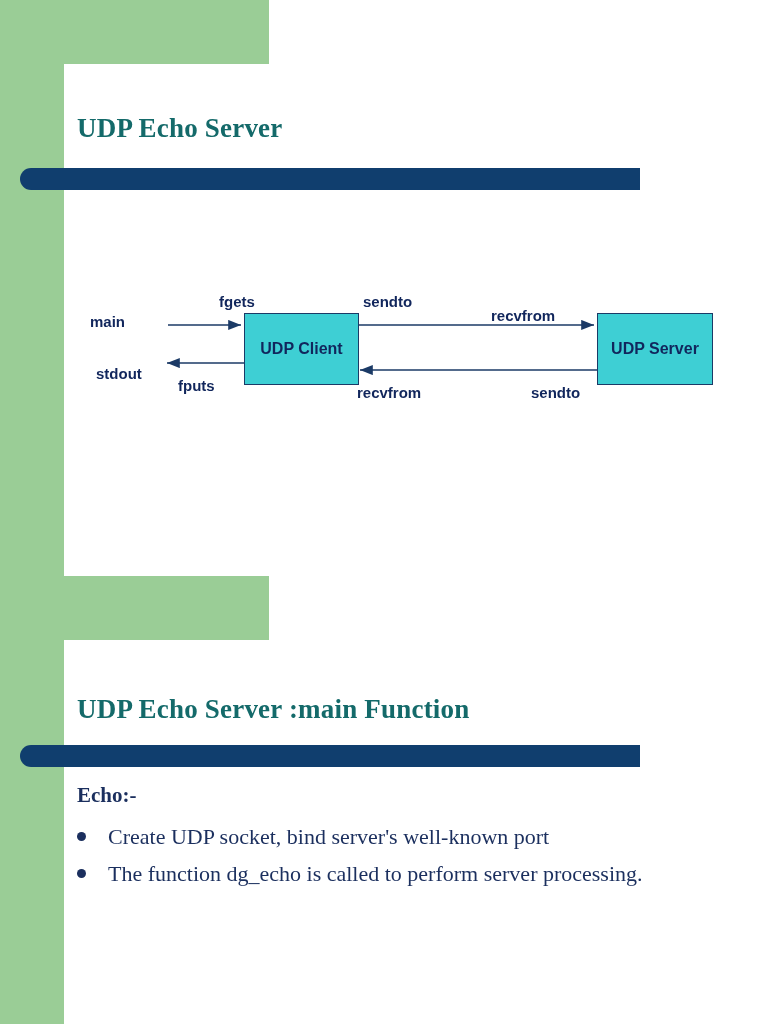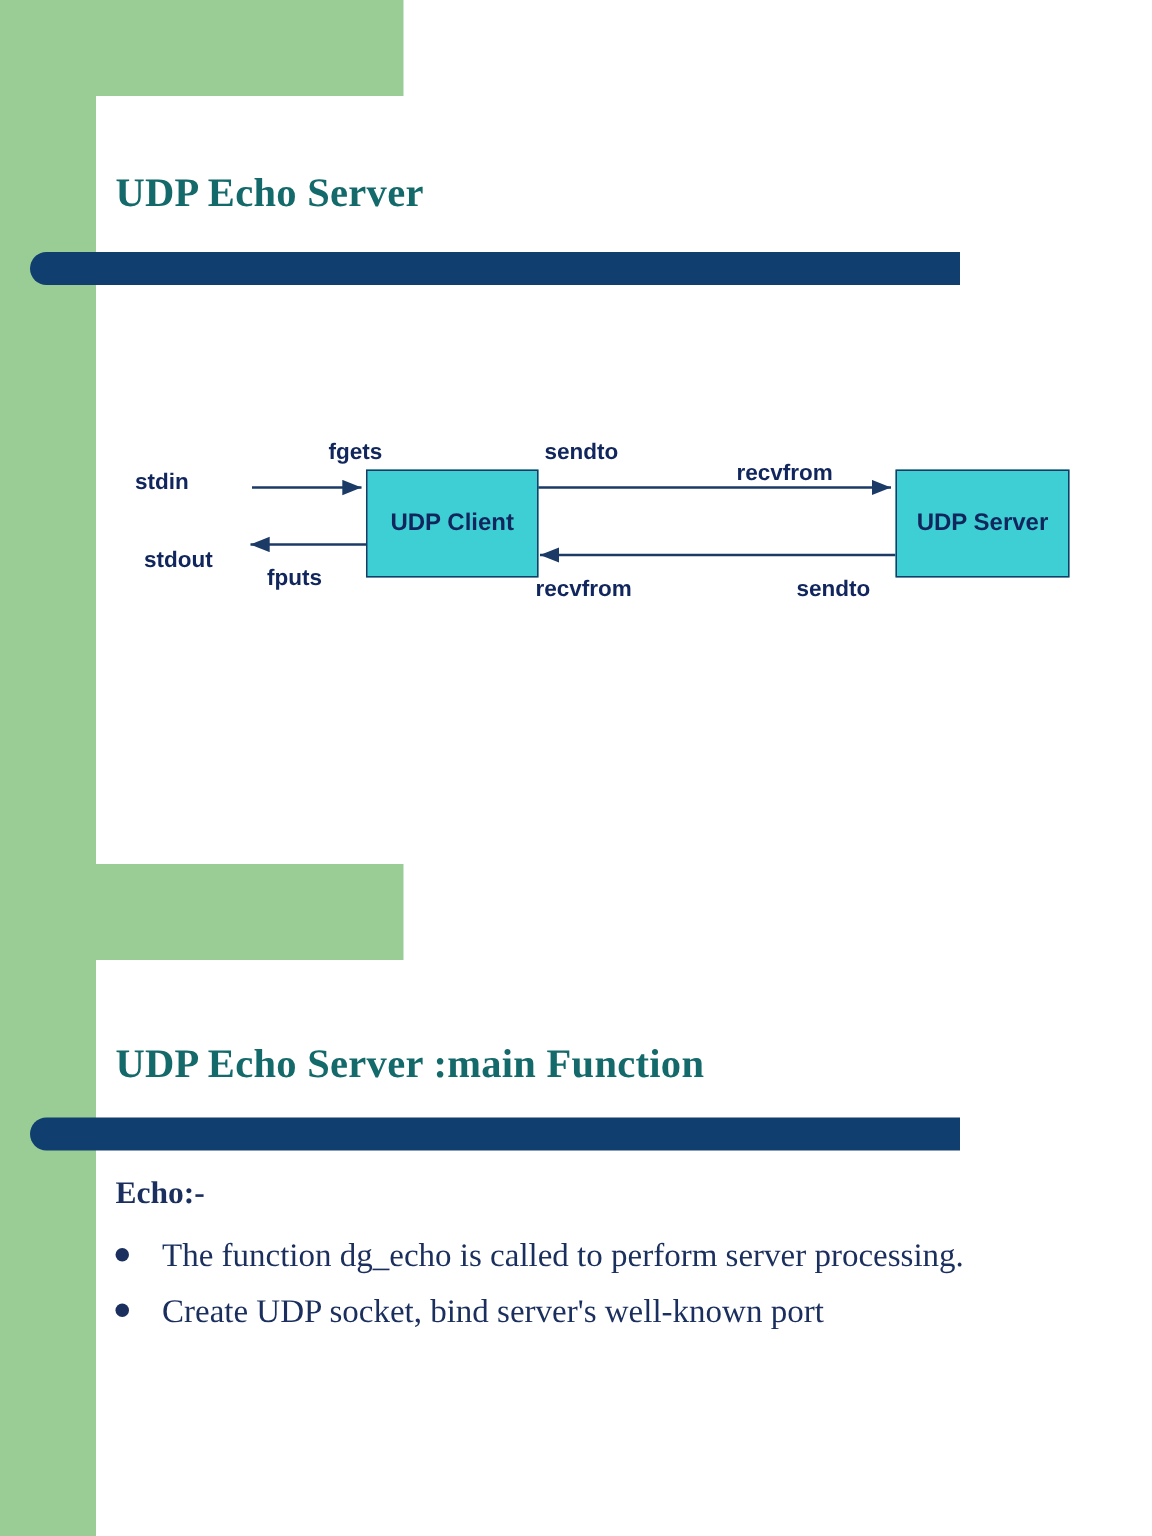--- a/index.html
+++ b/index.html
@@ -204,21 +204,21 @@
 
       <line x1="357" y1="325" x2="594" y2="325" stroke="#1b3a66" stroke-width="1.6" marker-end="url(#arrowR)"></line>
 
       <line x1="597" y1="370" x2="360" y2="370" stroke="#1b3a66" stroke-width="1.6" marker-end="url(#arrowL)"></line>
     </svg>
 
     <div class="node-box node-client">UDP Client</div>
 
     <div class="node-box node-server">UDP Server</div>
 
-    <div class="diag-label lbl-stdin">stdin</div>
+    <div class="diag-label lbl-stdin">main</div>
     <div class="diag-label lbl-stdout">stdout</div>
     <div class="diag-label lbl-fgets">fgets</div>
     <div class="diag-label lbl-fputs">fputs</div>
     <div class="diag-label lbl-sendto-1">sendto</div>
     <div class="diag-label lbl-recvfrom-1">recvfrom</div>
     <div class="diag-label lbl-recvfrom-2">recvfrom</div>
     <div class="diag-label lbl-sendto-2">sendto</div>
   </div>
 
   <div class="slide slide-2">
@@ -230,21 +230,21 @@
     <div class="slide-title">UDP Echo Server :main Function</div>
 
     <div class="title-bar"></div>
   </div>
 
   <div class="steps-heading">Echo:-</div>
 
   <ul class="bullet-list">
     <li class="bullet-item">
       <span class="bullet-dot"></span>
-      <span>The function dg_echo is called to perform server processing.</span>
+      <span>Create UDP socket, bind server's well-known port</span>
     </li>
     <li class="bullet-item">
       <span class="bullet-dot"></span>
-      <span>Create UDP socket, bind server's well-known port</span>
+      <span>The function dg_echo is called to perform server processing.</span>
     </li>
   </ul>
 
 </div>
 
 </body></html>

